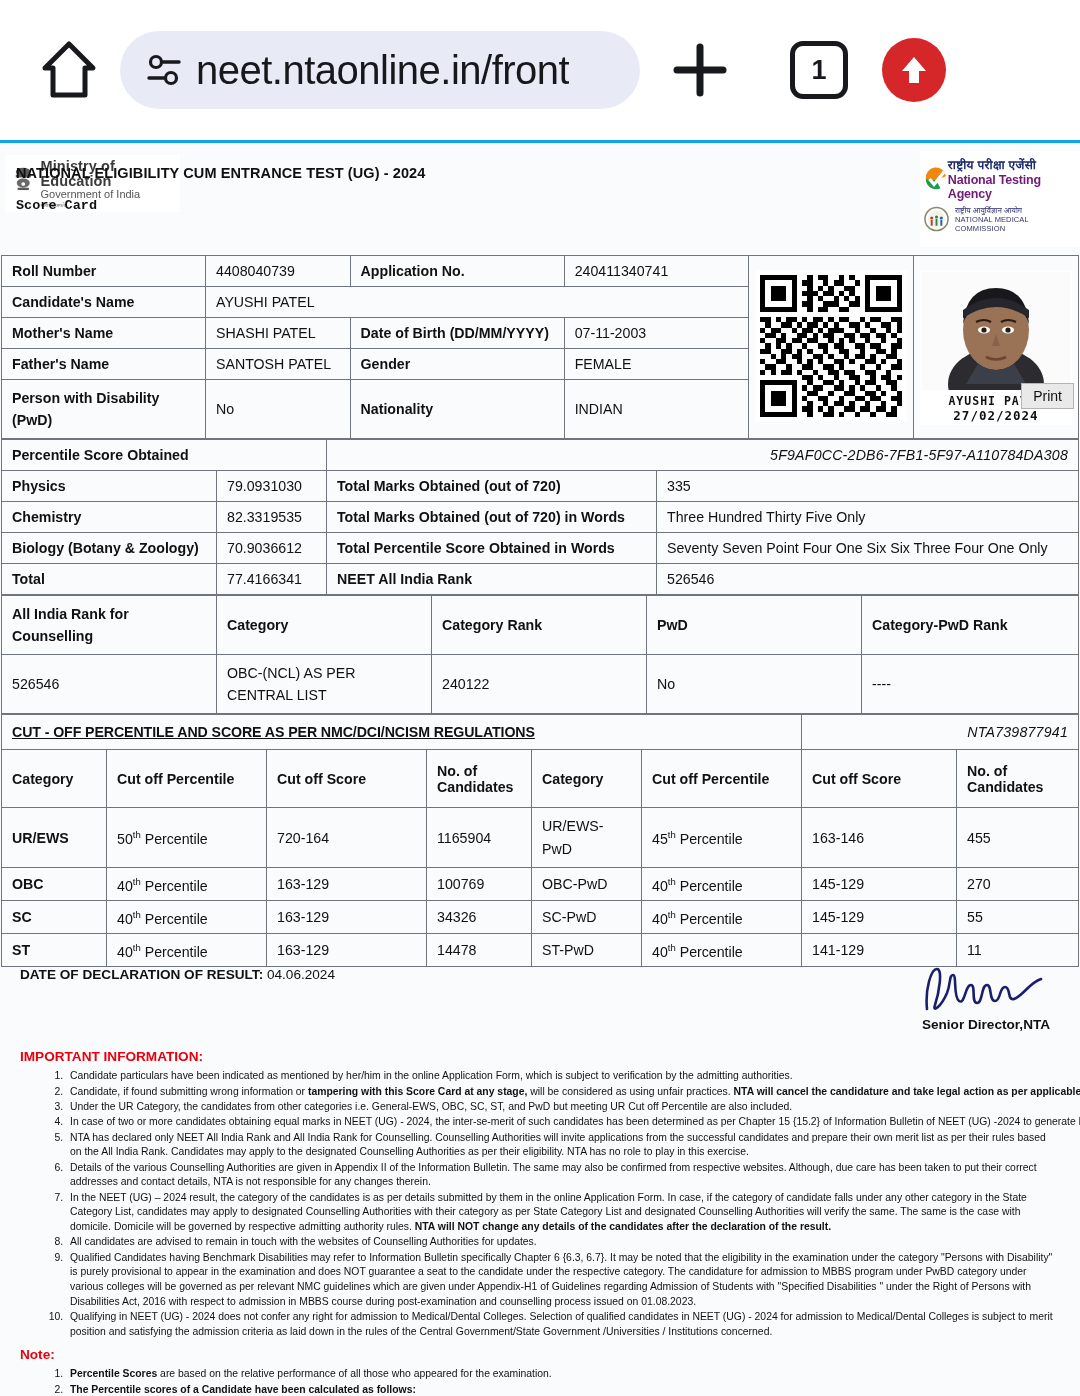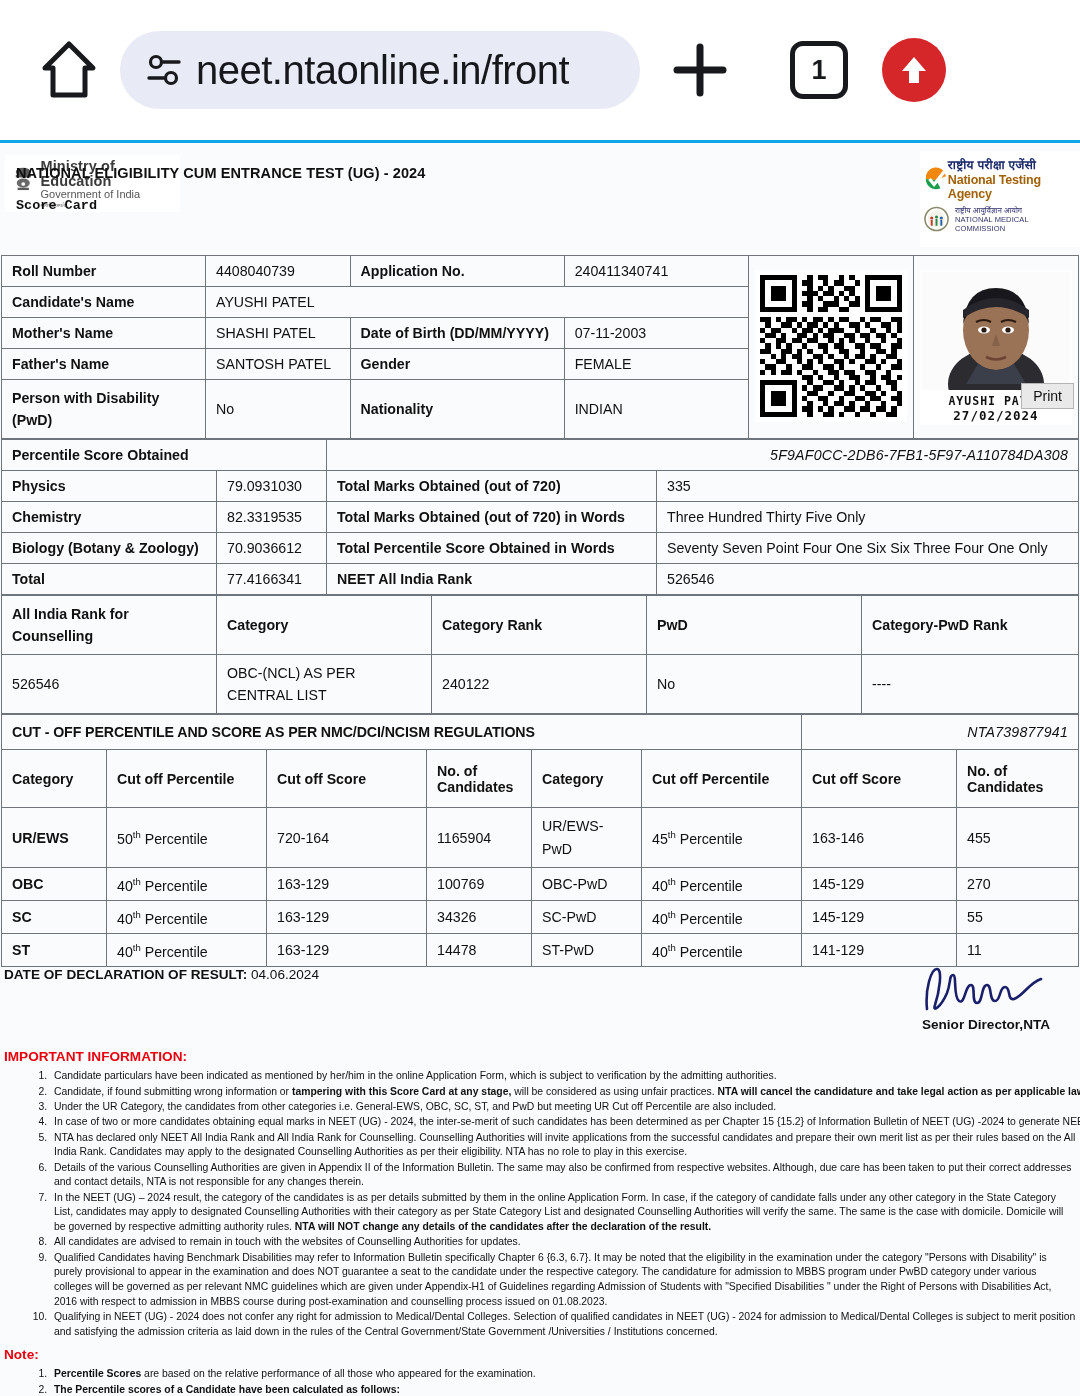--- a/index.html
+++ b/index.html
@@ -62,21 +62,21 @@
   .title-wrap { position:absolute; left:16px; right:0; top:22px; }
   .doc-title { font-size:14.5px; font-weight:bold; color:#101010; letter-spacing:.1px; }
   .doc-sub { font-size:13.5px; font-weight:bold; color:#101010; margin-top:17px;font-family:Liberation Mono, monospace; }
 
   .nta-box {
     position:absolute; right:0px; top:8px; width:160px; height:96px;
     background:#fff; padding:5px 4px;
   }
   .nta-row { display:flex; align-items:center; gap:0; }
   .nta-txt-hi { font-size:12px; color:#1b2a6b; font-weight:bold; letter-spacing:.3px;}
-  .nta-txt-en { font-size:12.5px; color:#a16207; font-weight:bold; letter-spacing:-.2px;}
+  .nta-txt-en { font-size:12.5px; color:#701a75; font-weight:bold; letter-spacing:-.2px;}
   .nmc-row { display:flex; align-items:center; gap:6px; margin-top:4px; }
   .nmc-hi { font-size:7.5px; color:#2a2a6a; }
   .nmc-en { font-size:7.5px; color:#33336a; letter-spacing:.1px;}
 
   .print-btn {
     position:absolute; right:6px; top:240px;
     background:#e9e9e9; border:1px solid #b4b4b4;
     font-size:14px; padding:4px 11px; color:#111; cursor:pointer; z-index:5;
   }
 
@@ -87,21 +87,21 @@
     padding:7px 10px;
     font-size:14.2px; color:#111; vertical-align:middle;
     background:#fafbfd;
   }
   .lbl { font-weight:bold; }
   .tbl-wrap { padding:0 1px; }
 
   .tall td { height:46px; }
   .code-cell { text-align:right; font-style:italic; font-size:12.6px; letter-spacing:.2px; }
 
-  .sec-title { font-weight:bold; font-size:14.6px; letter-spacing:-.1px; }
+  .sec-title { font-weight:bold; font-size:14.6px; letter-spacing:-.1px;text-decoration:underline; }
 
   .cutoff th {
     font-weight:bold; font-size:14.2px; height:58px;
   }
   .cutoff td { height:33px; }
   sup { font-size:9.5px; }
 
   
   .decl-row { position:relative; height:82px; padding-top:11px; }
   .decl { font-size:13.6px; color:#111; }
@@ -117,21 +117,21 @@
     font-size:10.4px; line-height:1.42; color:#111;
     padding-left:4px; margin-bottom:0.5px;
     white-space:nowrap; overflow:visible;
   }
   ol.info > li.wrapli { white-space:normal; }
   ol.info b { font-weight:bold; }
 
   ol.note { margin:0; padding-left:46px; }
   ol.note > li { font-size:10.4px; line-height:1.5; color:#111; padding-left:4px;}
 
-  .body-pad { padding:0 4px; }
+  .body-pad { padding:0 20px; }
   .clip { position:relative; overflow:hidden; }
 </style>
 </head>
 <body>
 
 <div class="chrome">
   <div class="home-btn">
     <svg width="56" height="60" viewBox="0 0 56 60">
       <path d="M28 4 L52 28 L44 28 L44 55 L12 55 L12 28 L4 28 Z" fill="none" stroke="#17191c" stroke-width="5" stroke-linejoin="round"></path>
     </svg>

